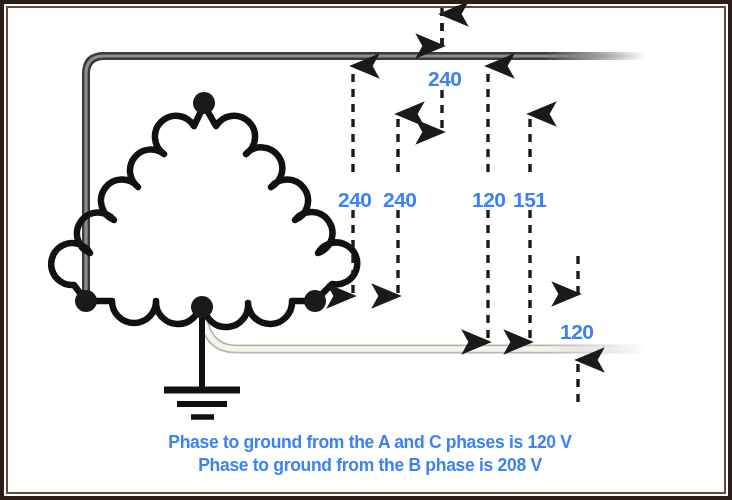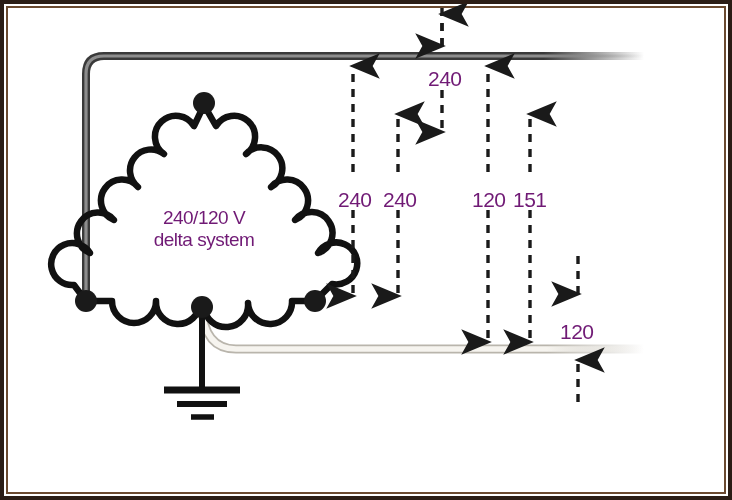--- a/index.html
+++ b/index.html
@@ -4,21 +4,21 @@
 <style>
   html,body{margin:0;padding:0;background:#ffffff;}
   body{width:732px;height:500px;overflow:hidden;
        font-family:"Liberation Sans",sans-serif;}
   #frame{position:relative;width:732px;height:500px;box-sizing:border-box;
          background:#ffffff;border:4px solid #2b1d16;}
   #inner{position:absolute;left:2px;top:2px;right:2px;bottom:2px;
          border:2px solid #6b4a30;box-sizing:border-box;background:#fff;}
   #canvas{position:absolute;left:0;top:0;width:732px;height:500px;}
   .lbl{position:absolute;font-family:"Liberation Sans",sans-serif;
-       font-weight:normal;color:#701a75;white-space:nowrap;
+       font-weight:bold;color:#3b82f6;white-space:nowrap;
        letter-spacing:-0.5px;}
   .dim-lbl{font-size:21px;}
   .sys-lbl{font-size:19px;text-align:center;line-height:1.15;}
   .caption{font-size:17.5px;text-align:center;line-height:1.3;
            letter-spacing:-0.3px;}
 </style>
 </head>
 <body>
 
 <div id="frame">
@@ -166,30 +166,30 @@
         <line x1="574" y1="252" x2="574" y2="290" marker-end="url(#arrDn)"></line>
         <line x1="574" y1="398" x2="574" y2="356" marker-end="url(#arrUp)"></line>
       </g>
     </g>
 
     <g stroke="#1a1a1a" stroke-width="3.4" stroke-dasharray="8 7" fill="none">
       <line x1="438" y1="4" x2="438" y2="42" marker-end="url(#arrDn)"></line>
     </g>
   </svg>
 
-  <div class="lbl sys-lbl" style="left:130px;top:203px;width:140px;">
-    <div>240/120 V</div>
-    <div>delta system</div>
-  </div>
 
   <div class="lbl dim-lbl" style="left:334px;top:184px;">240</div>
 
   <div class="lbl dim-lbl" style="left:379px;top:184px;">240</div>
 
   <div class="lbl dim-lbl" style="left:424px;top:63px;">240</div>
 
   <div class="lbl dim-lbl" style="left:468px;top:184px;">120</div>
 
   <div class="lbl dim-lbl" style="left:509px;top:184px;">151</div>
 
   <div class="lbl dim-lbl" style="left:556px;top:316px;">120</div>
 
+  <div class="lbl caption" style="left:26px;top:427px;width:680px;">
+    <div>Phase to ground from the A and C phases is 120 V</div>
+    <div>Phase to ground from the B phase is 208 V</div>
+  </div>
 </div>
 
 </body></html>

